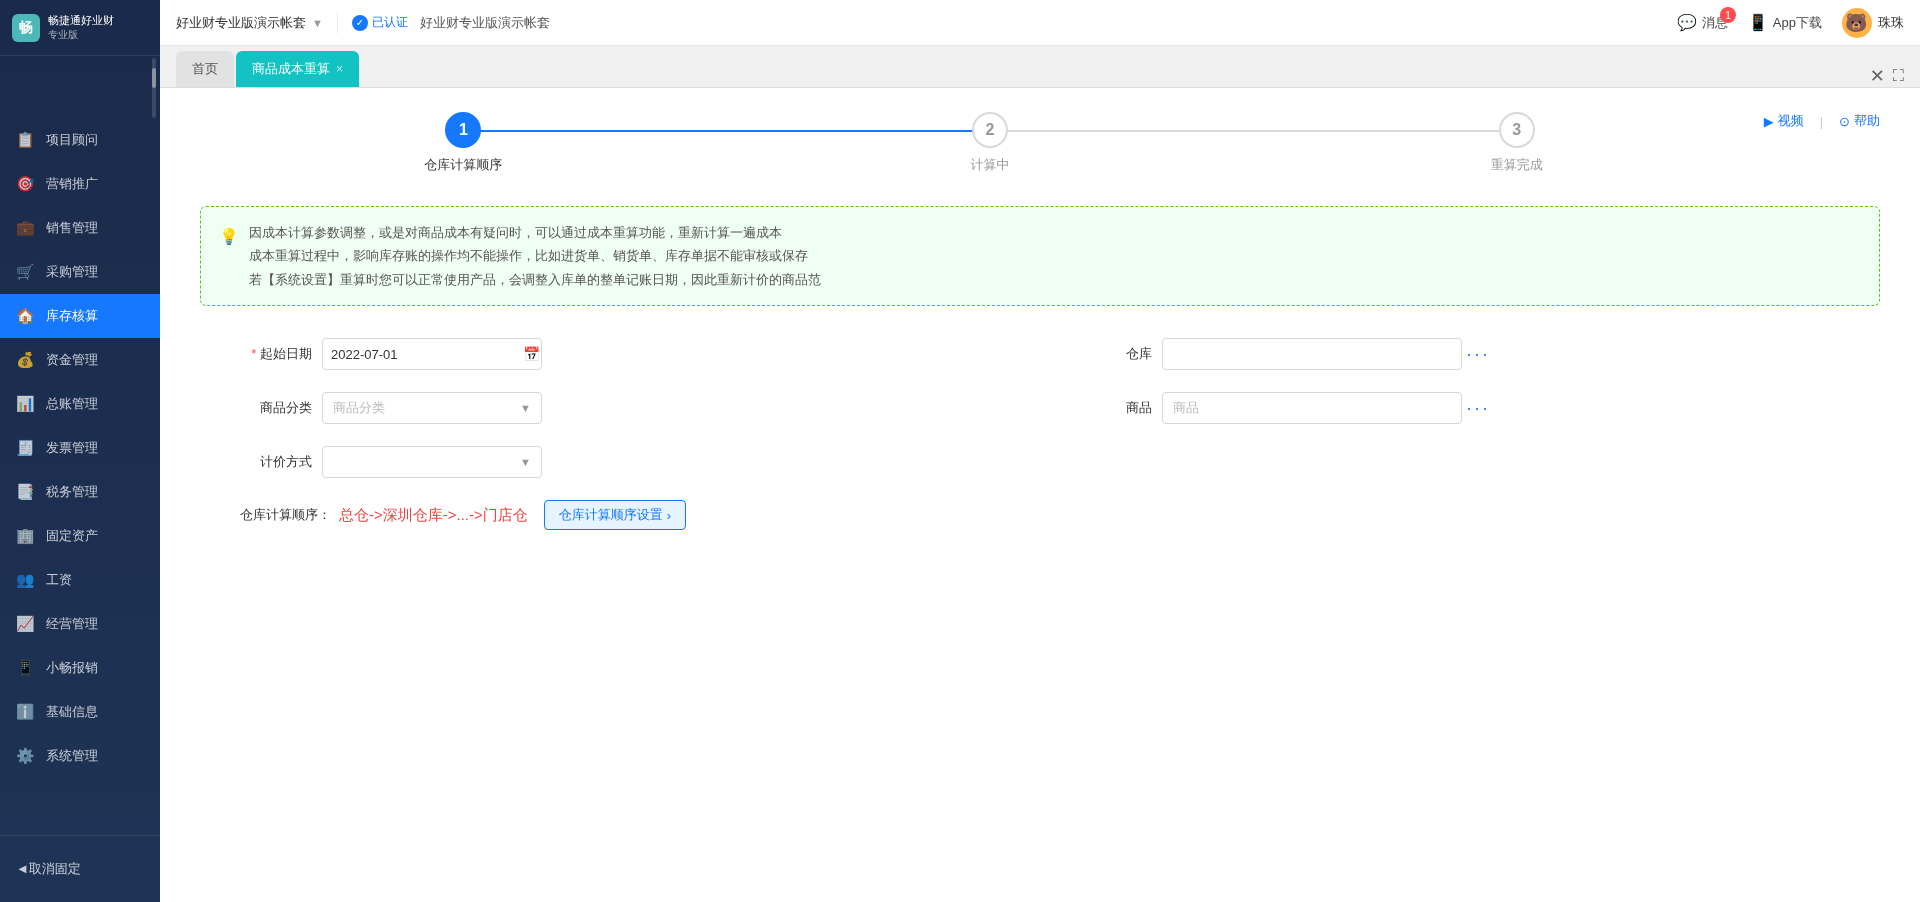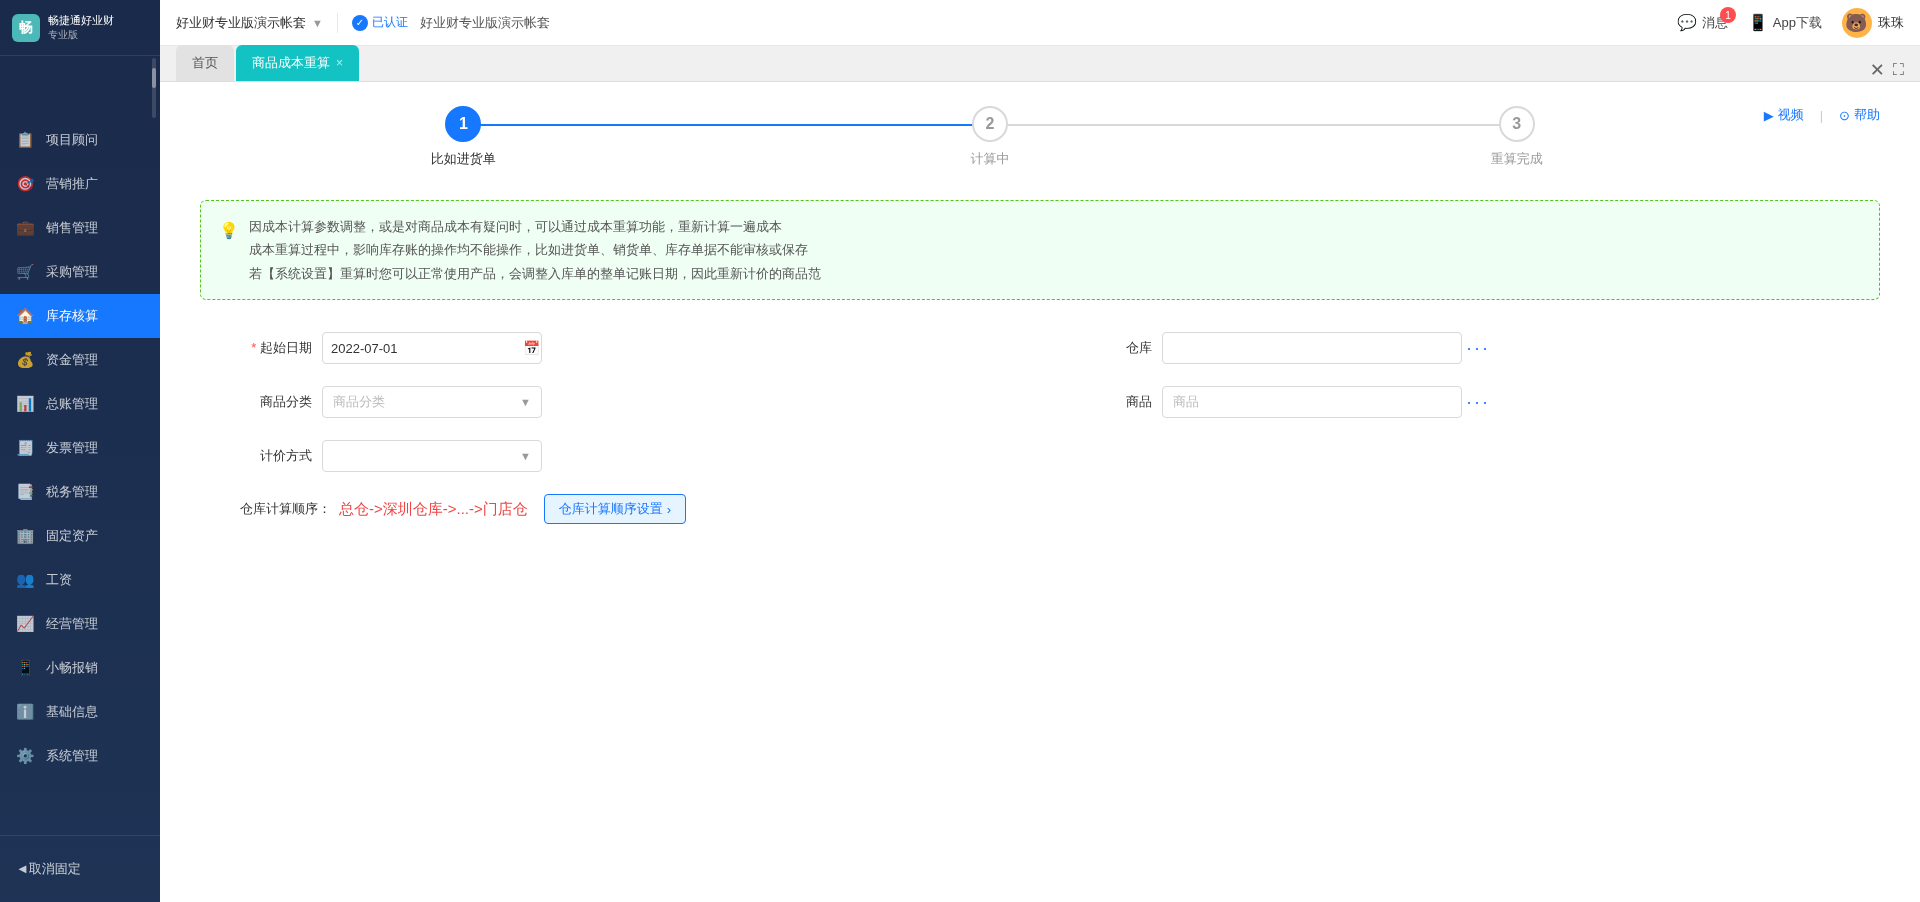--- a/index.html
+++ b/index.html
@@ -180,21 +180,21 @@
       border-radius: 50%;
       display: flex;
       align-items: center;
       justify-content: center;
       overflow: hidden;
     }
     .topbar-username { color: #333; font-size: 13px; cursor: pointer; }
 
     
     .tabbar {
-      height: 36px;
+      height: 42px;
       background: #f0f0f0;
       display: flex;
       align-items: flex-end;
       padding: 0 0 0 16px;
       flex-shrink: 0;
       border-bottom: 1px solid #ddd;
       gap: 2px;
     }
     .tab {
       height: 36px;
@@ -612,21 +612,21 @@
         <span>帮助</span>
       </div>
     </div>
 
     <div class="steps">
 
       <div class="step">
         <div class="step-circle active">
           <span>1</span>
         </div>
-        <div class="step-label active">比如进货单</div>
+        <div class="step-label active">仓库计算顺序</div>
         <div class="step-line active"></div>
       </div>
 
       <div class="step">
         <div class="step-circle">
           <span>2</span>
         </div>
         <div class="step-label">计算中</div>
         <div class="step-line"></div>
       </div>

